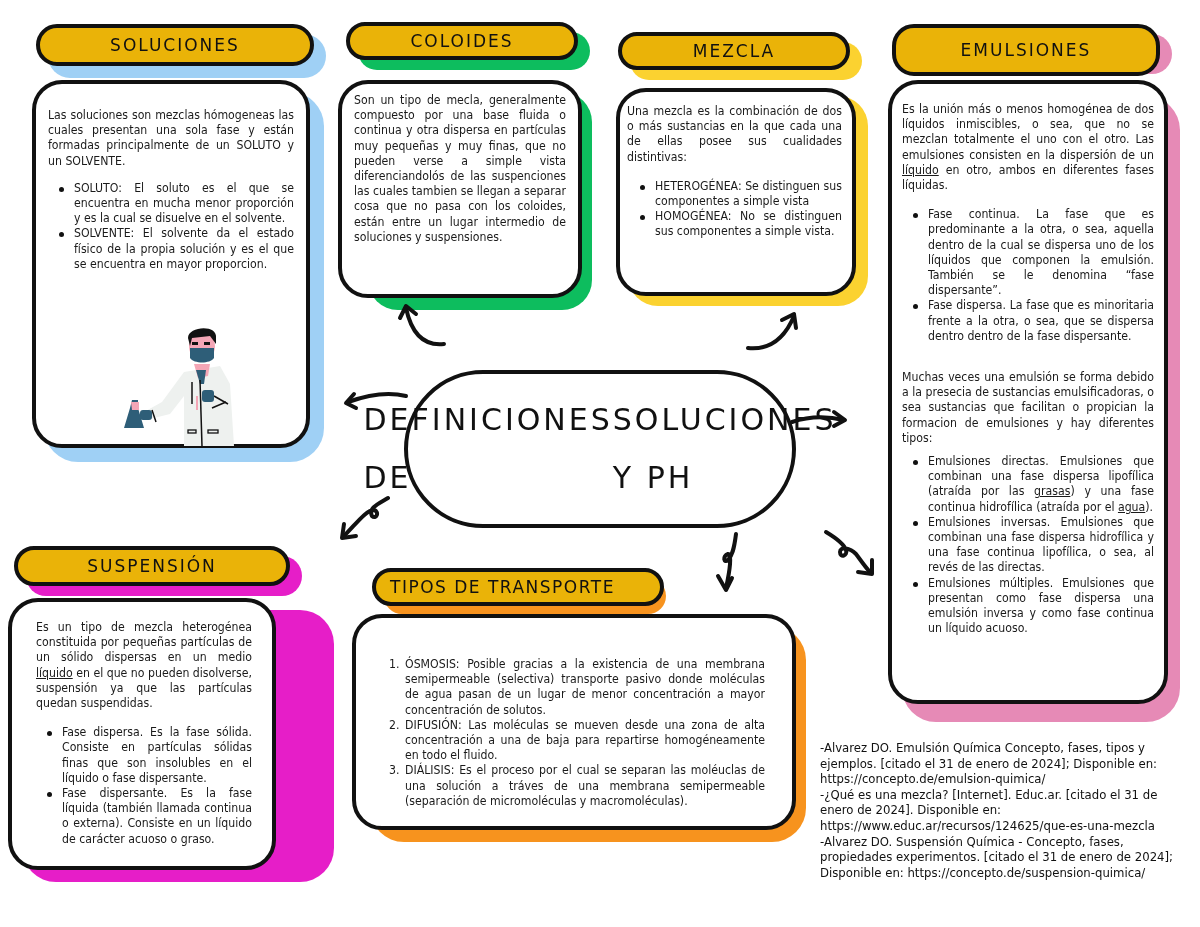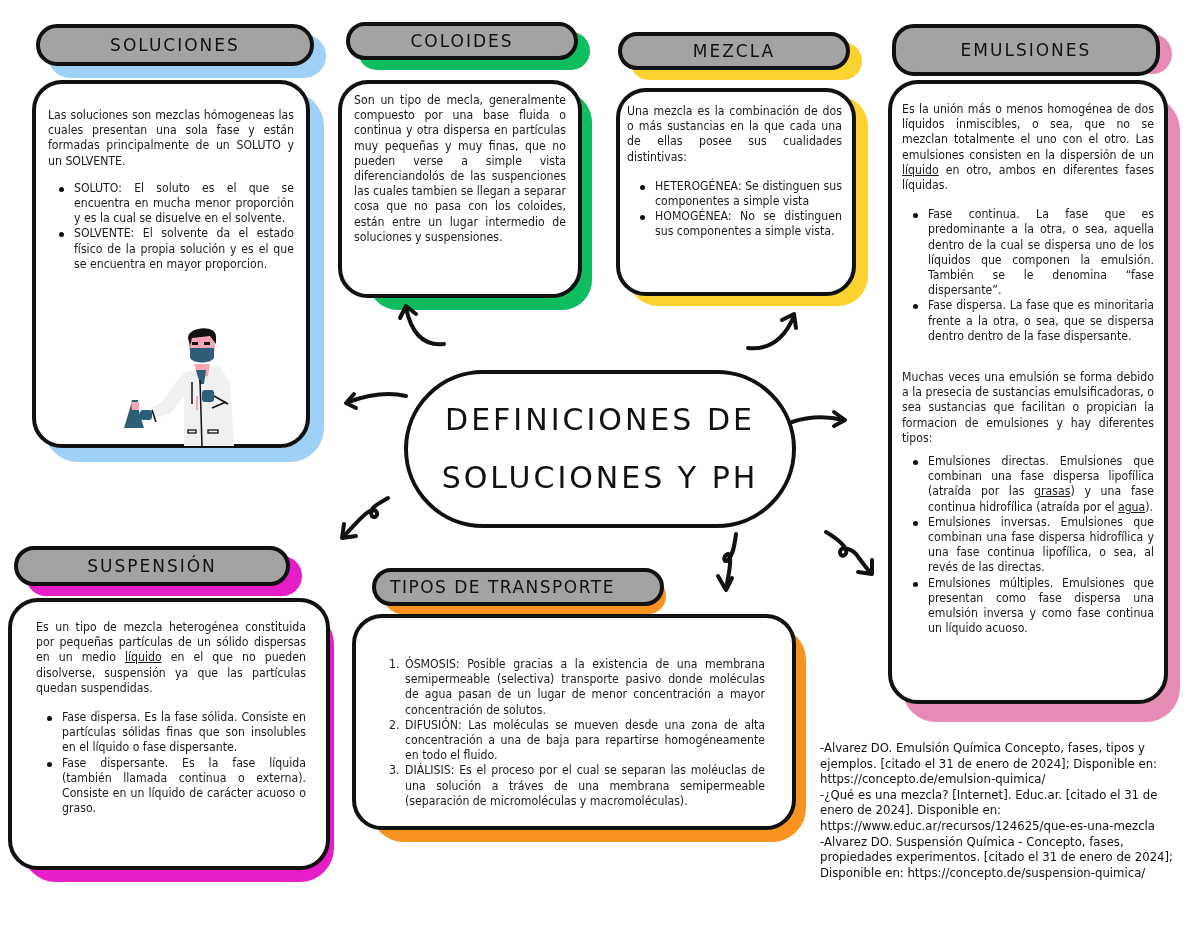--- a/index.html
+++ b/index.html
@@ -1,20 +1,20 @@
 <!DOCTYPE html>
 <html><head>
 <meta charset="utf-8">
 <style>
   * { box-sizing: border-box; margin: 0; padding: 0; }
   html, body { width: 1200px; height: 927px; background: #ffffff; overflow: hidden; }
   body { position: relative; font-family: "DejaVu Sans", sans-serif; color: #111; }
 
   .title-pill {
-    position: absolute; background: #a3a3a3; border: 4px solid #111;
+    position: absolute; background: #eab308; border: 4px solid #111;
     border-radius: 22px; display: flex; align-items: center; justify-content: center;
     font-family: "DejaVu Sans", sans-serif; font-size: 17px; letter-spacing: 2px; color: #111;
   }
   .shadow { position: absolute; border-radius: 24px; }
   .card {
     position: absolute; background: #fff; border: 4px solid #111; border-radius: 30px;
     font-family: "DejaVu Sans Condensed", "DejaVu Sans", sans-serif;
     font-size: 12.2px; line-height: 15.2px; color: #1a1a1a; text-align: justify;
   }
   .card p { margin: 0; }
@@ -24,21 +24,21 @@
     content: ""; position: absolute; left: -15px; top: 6px; width: 5px; height: 5px;
     background: #111; border-radius: 50%;
   }
   .card ol { margin: 15px; padding-left: 20px; }
   .card ol li { padding-left: 2px; }
   .u { text-decoration: underline; }
 
   .center-oval {
     position: absolute; left: 404px; top: 370px; width: 392px; height: 158px;
     border: 4px solid #111; border-radius: 80px; background: #fff;
-    display: flex; flex-direction: column; align-items: center; justify-content: center;
+    display: flex; flex-direction: row; align-items: center; justify-content: center;
     font-family: "DejaVu Sans", sans-serif; font-size: 30px; letter-spacing: 3px; line-height: 58px; color: #111;
   }
   .refs {
     position: absolute; left: 820px; top: 740px; width: 368px;
     font-family: "DejaVu Sans Condensed", "DejaVu Sans", sans-serif;
     font-size: 13px; line-height: 15.6px; text-align: left; color: #111;
   }
   svg.arrow { position: absolute; overflow: visible; }
 </style>
 </head>
@@ -133,21 +133,21 @@
 <div class="center-oval">
   <div>DEFINICIONES DE</div>
   <div>SOLUCIONES Y PH</div>
 </div>
 
 <div class="shadow" style="left:26px;top:556px;width:276px;height:40px;background:#e61ec8;"></div>
 <div class="title-pill" style="left:14px;top:546px;width:276px;height:40px;">
   <span>SUSPENSIÓN</span>
 </div>
 <div class="shadow" style="left:22px;top:610px;width:312px;height:272px;background:#e61ec8;border-radius:34px;"></div>
-<div class="card" style="left:8px;top:598px;width:322px;height:272px;padding:18px 20px 10px 24px;">
+<div class="card" style="left:8px;top:598px;width:268px;height:272px;padding:18px 20px 10px 24px;">
   <p><span>Es un tipo de mezcla heterogénea constituida por pequeñas partículas de un sólido dispersas en un medio </span><span class="u">líquido</span><span> en el que no pueden disolverse, suspensión ya que las partículas quedan suspendidas.</span></p>
   <ul style="margin-top:14px;">
     <li>Fase dispersa. Es la fase sólida. Consiste en partículas sólidas finas que son insolubles en el líquido o fase dispersante.</li>
     <li>Fase dispersante. Es la fase líquida (también llamada continua o externa). Consiste en un líquido de carácter acuoso o graso.</li>
   </ul>
 </div>
 
 <div class="shadow" style="left:384px;top:578px;width:282px;height:36px;background:#f7931e;"></div>
 <div class="title-pill" style="left:372px;top:568px;width:292px;height:38px;justify-content:flex-start;padding-left:14px;letter-spacing:1.5px;">
   <span>TIPOS DE TRANSPORTE</span>

